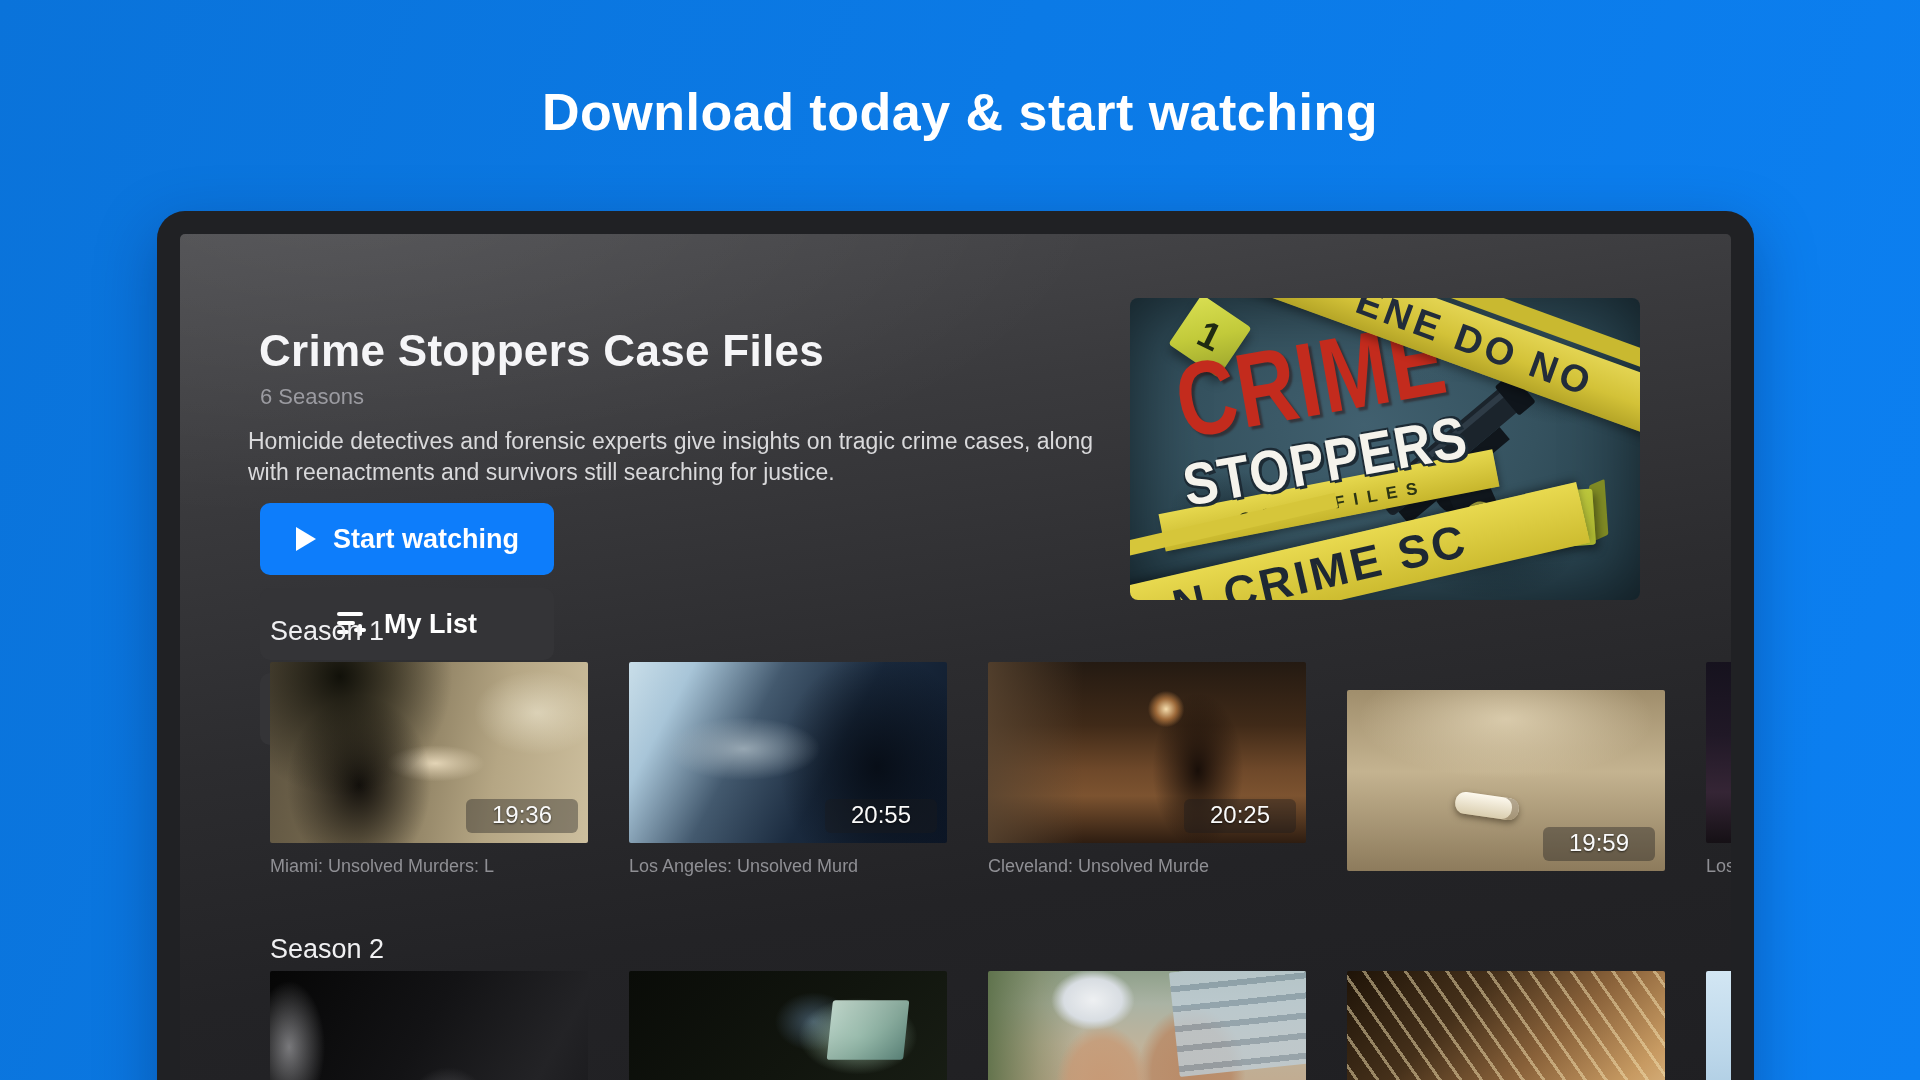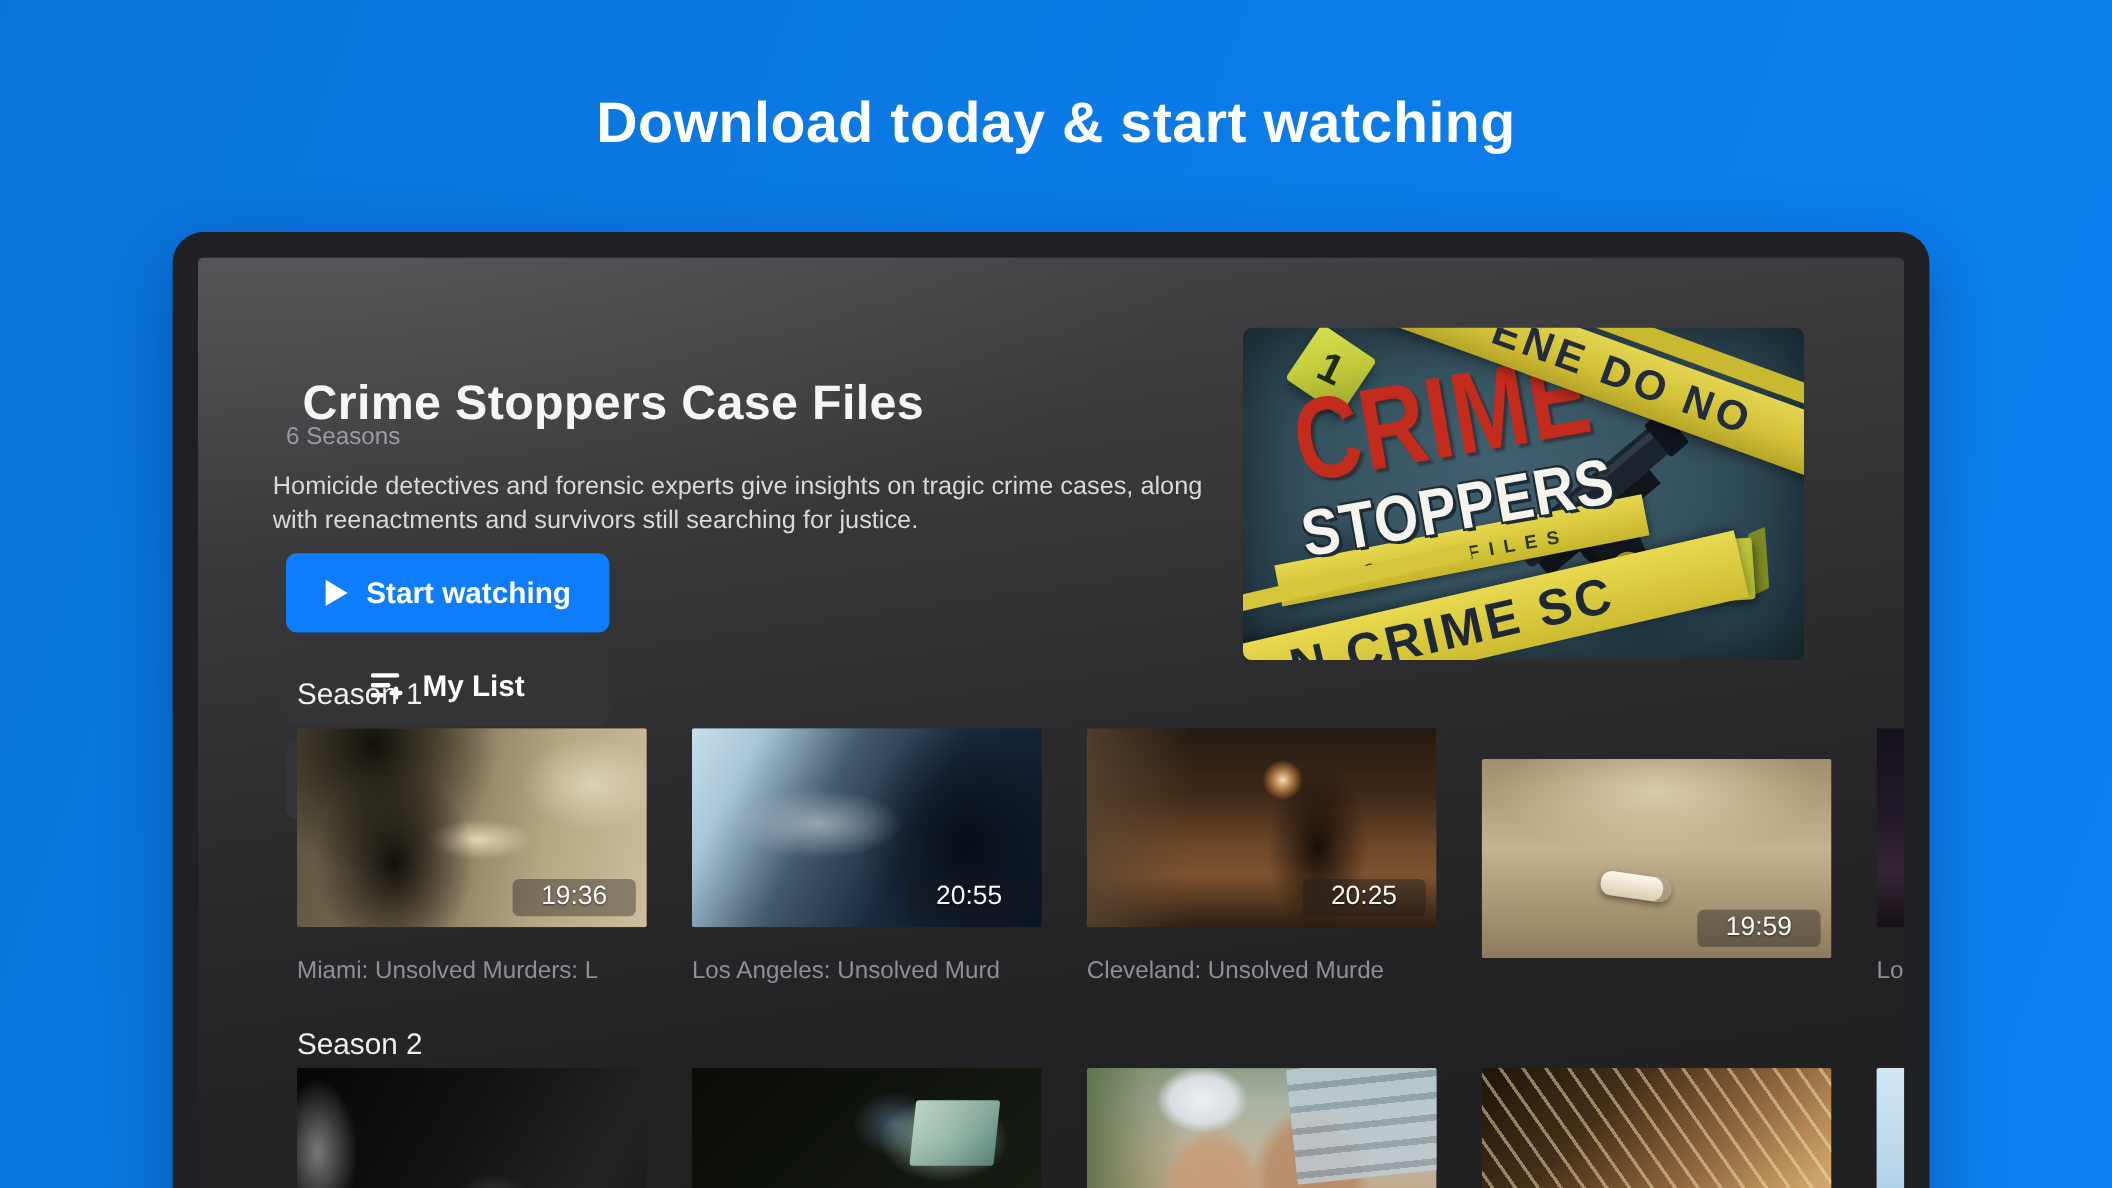--- a/index.html
+++ b/index.html
@@ -18,21 +18,21 @@
     background:#202124;border-radius:28px;padding:23px;
     box-shadow:0 20px 60px rgba(0,30,80,.35);
   }
   .screen{
     position:relative;width:1551px;height:976px;border-radius:5px;overflow:hidden;
     background:
       radial-gradient(1300px 560px at 10% -5%, rgba(255,255,255,.08), transparent 60%),
       linear-gradient(172deg,#4b4b4e 0%,#3a3a3d 22%,#2c2c2f 45%,#232326 65%,#1e1e21 100%);
   }
   
-  .show-title{position:absolute;left:79px;top:92px;margin:16px;color:#f5f5f7;font-size:44px;font-weight:700;letter-spacing:.3px;}
+  .show-title{position:absolute;left:79px;top:92px;margin:0;color:#f5f5f7;font-size:44px;font-weight:700;letter-spacing:.3px;}
   .show-seasons{position:absolute;left:80px;top:150px;color:#9b9ba1;font-size:22px;}
   .show-desc{position:absolute;left:68px;top:192px;width:880px;color:#d9d9db;font-size:23px;line-height:31px;}
   
   .btn-row{position:absolute;left:80px;top:269px;display:flex;gap:13px;flex-direction:column;}
   .btn{height:72px;border-radius:10px;display:inline-flex;align-items:center;justify-content:center;
        color:#fff;font-size:27px;font-weight:700;border:none;cursor:pointer;font-family:"Liberation Sans",sans-serif;}
   .btn-primary{background:#0d7dfb;padding:0 35px;gap:16px;}
   .btn-dark{background:#343437;padding:0 30px;gap:13px;}
   .btn svg{display:block;}
   
@@ -92,21 +92,21 @@
   .season-label{position:absolute;left:90px;color:#f0f0f2;font-size:27px;font-weight:400;}
   .label-1{top:382px;}
   .label-2{top:700px;}
   .row{position:absolute;left:90px;display:flex;gap:41px;}
   .row-1{top:428px;}
   .row-2{top:737px;}
   .card{width:318px;flex:0 0 auto;}
   .thumb{position:relative;width:318px;height:181px;border-radius:2px;overflow:hidden;}
   .duration{position:absolute;right:10px;bottom:10px;padding:2px 26px 4px;border-radius:6px;
     background:rgba(25,25,28,.38);color:#fafafa;font-size:24px;text-shadow:0 1px 2px rgba(0,0,0,.6);}
-  .ep-title{margin-top:26px;width:318px;color:#8f8f94;font-size:22px;white-space:nowrap;overflow:hidden;}
+  .ep-title{margin-top:13px;width:318px;color:#8f8f94;font-size:18px;white-space:nowrap;overflow:hidden;}
   
   .t-s1e1{background:
     radial-gradient(90px 60px at 84% 28%, rgba(250,245,225,.5), transparent 70%),
     radial-gradient(150px 160px at 22% 8%, rgba(12,12,6,.95), transparent 75%),
     radial-gradient(120px 150px at 28% 68%, rgba(10,8,6,.92), transparent 60%),
     radial-gradient(70px 26px at 52% 56%, rgba(235,220,190,.9), transparent 70%),
     linear-gradient(100deg,#5d5340 0%,#7b6e52 35%,#b5a684 70%,#cdbf9e 100%);}
   .t-s1e2{background:
     radial-gradient(110px 45px at 36% 48%, rgba(165,180,190,.85), transparent 70%),
     radial-gradient(140px 165px at 78% 58%, rgba(5,10,18,.85), transparent 70%),

